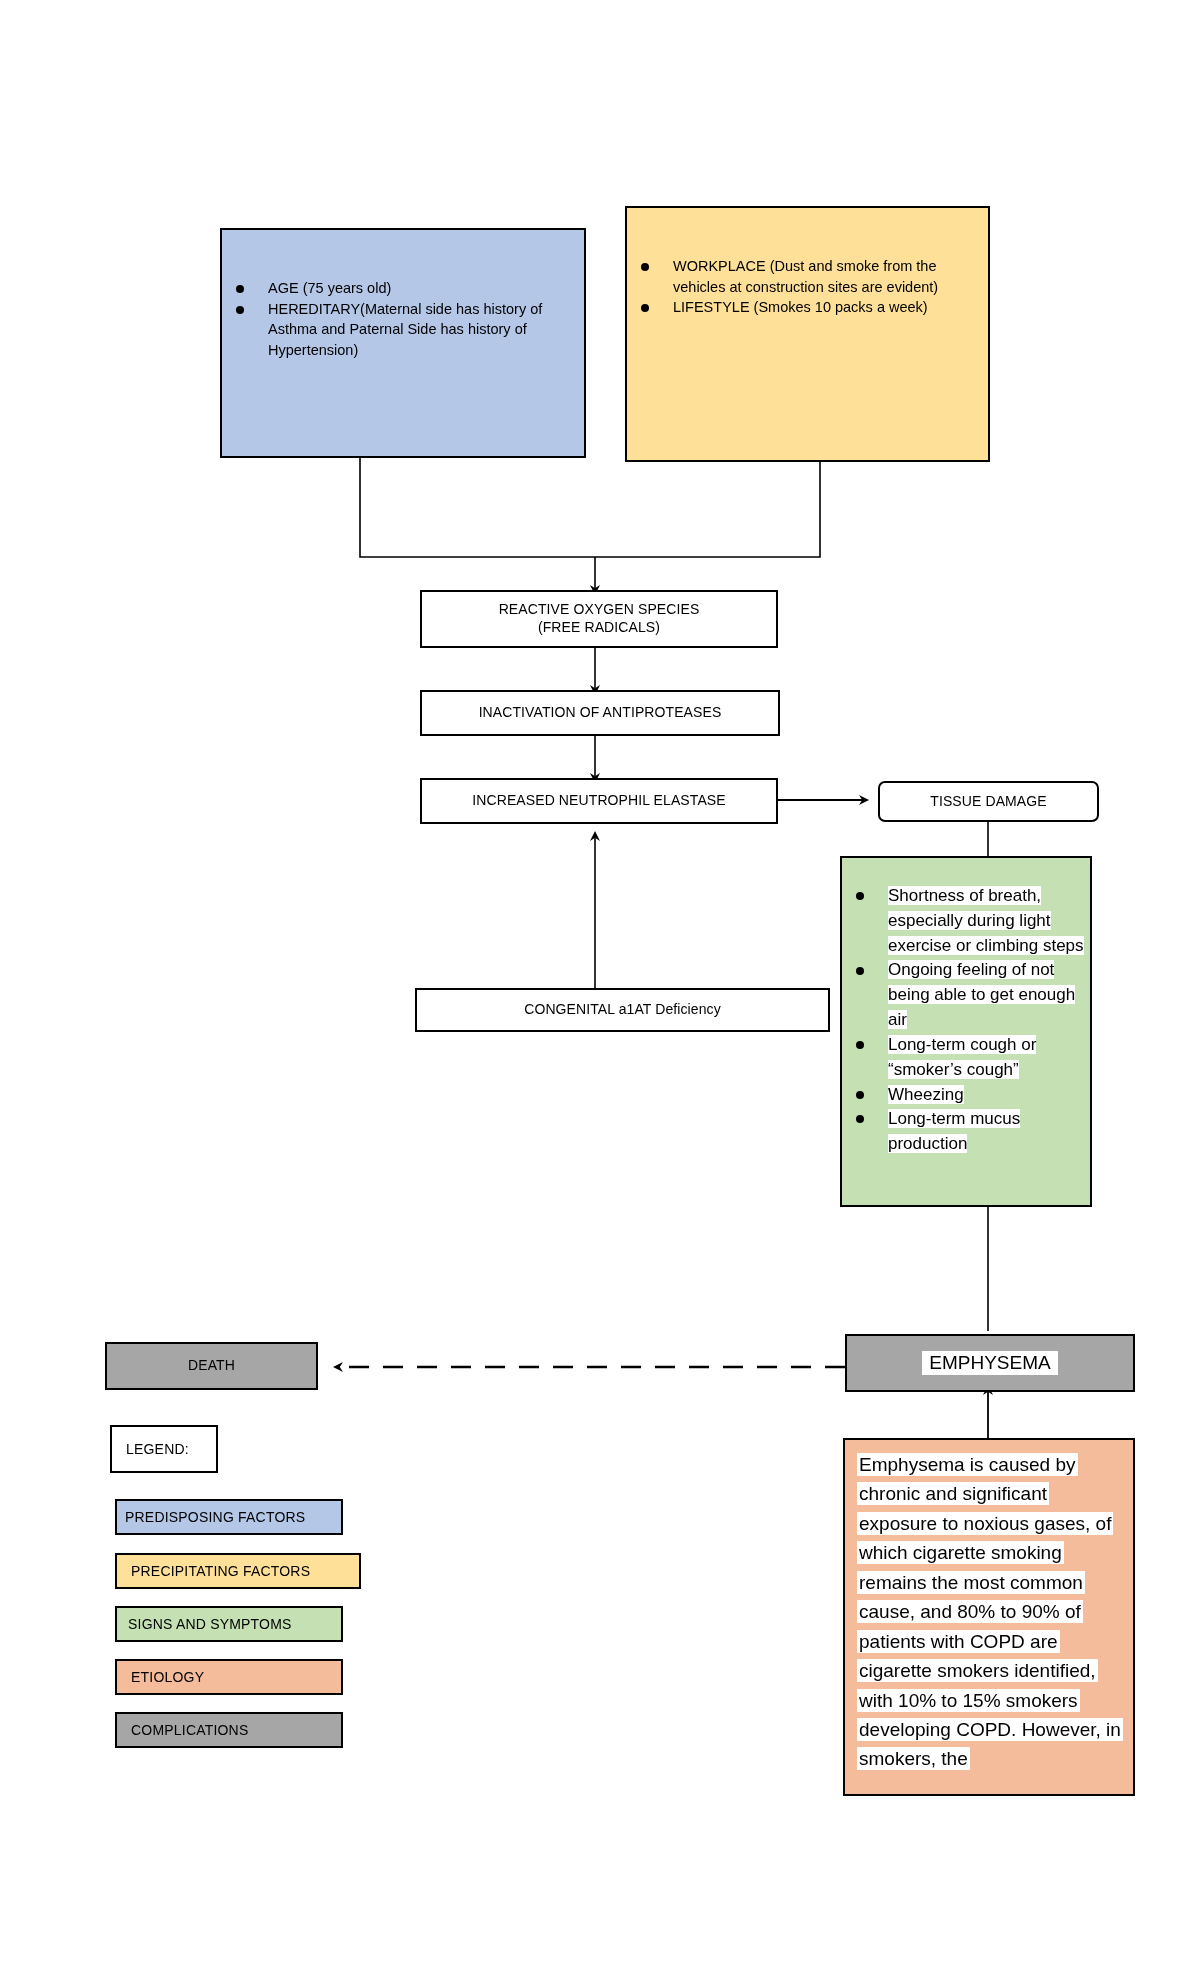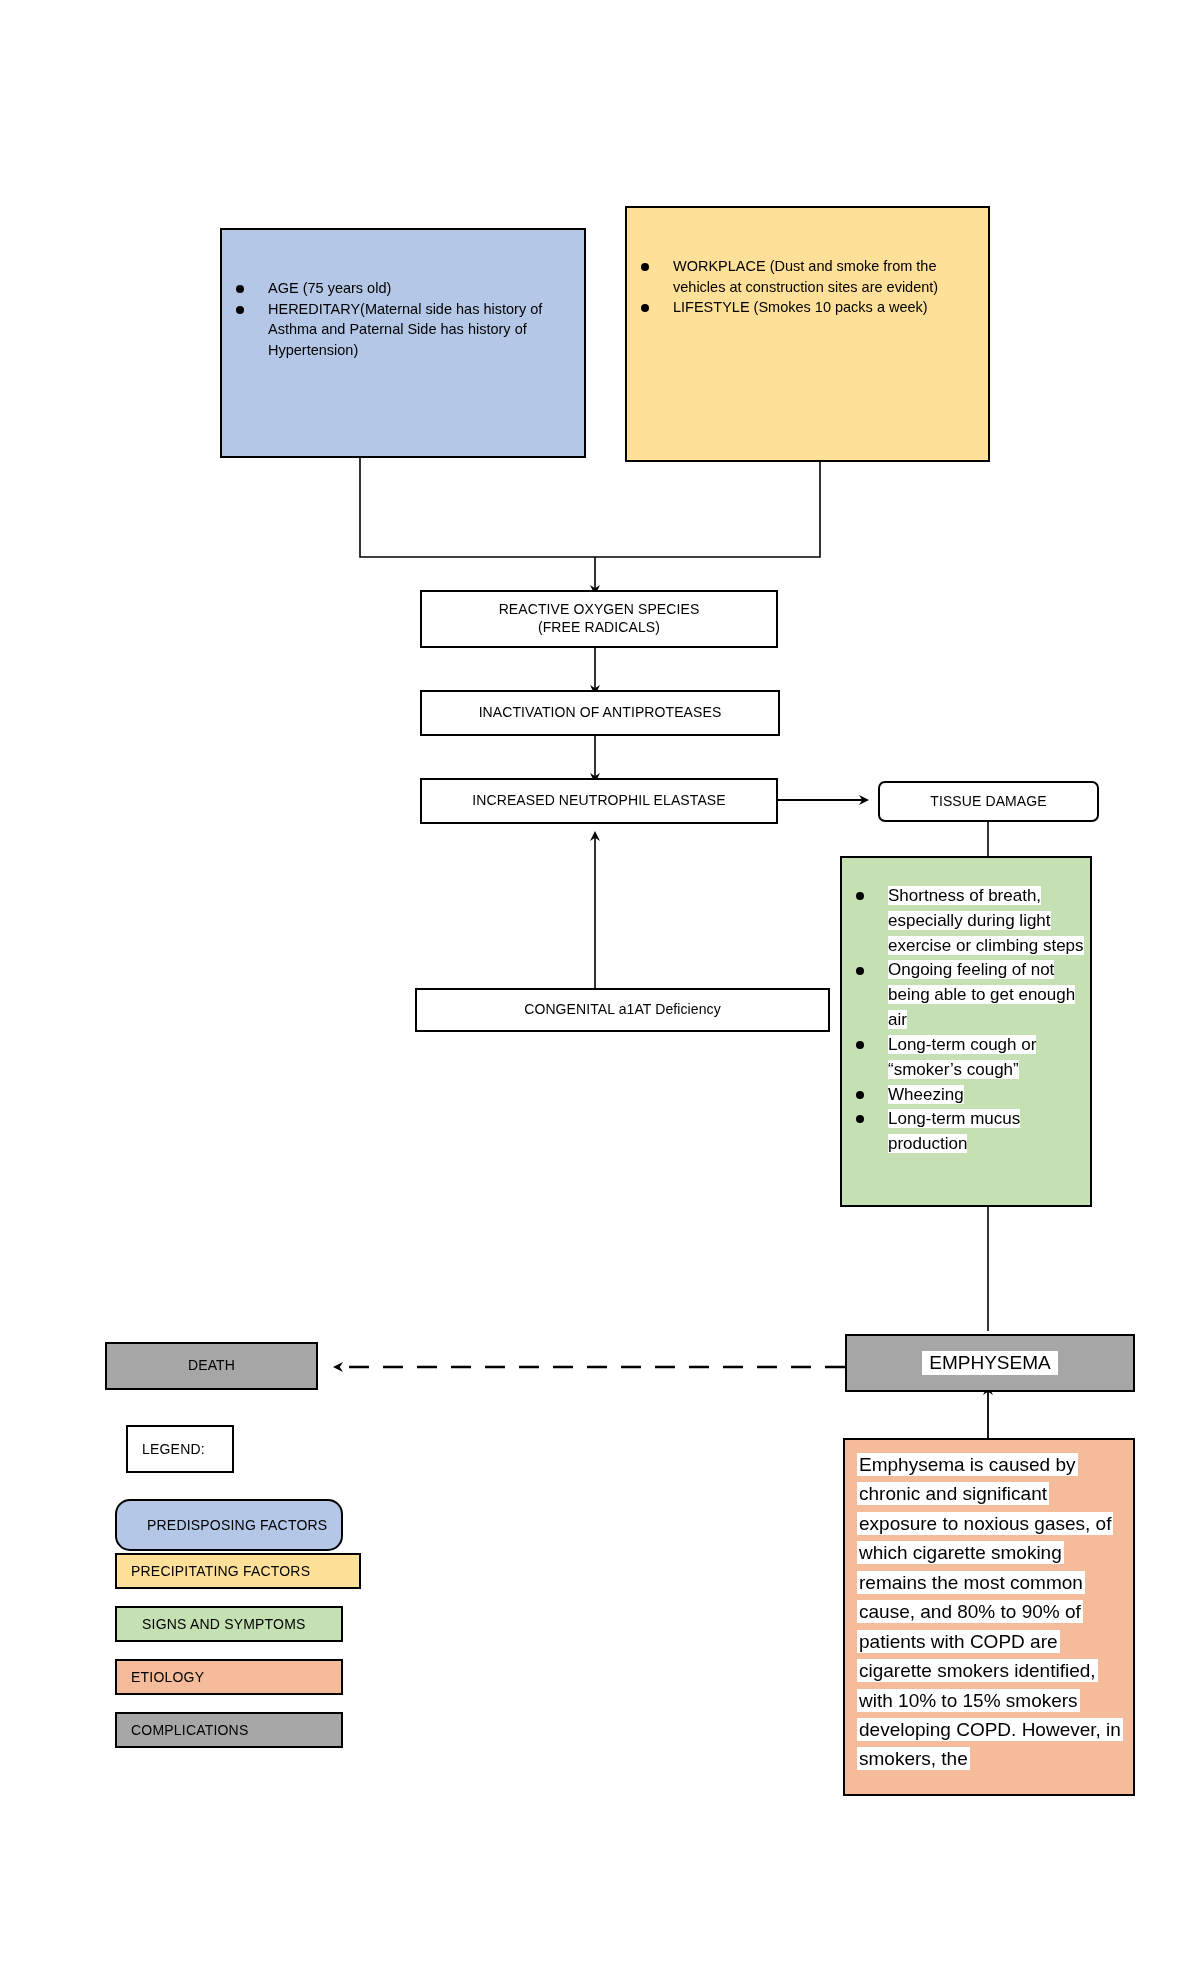--- a/index.html
+++ b/index.html
@@ -135,36 +135,36 @@
     <div class="etio" style="padding:10px 12px 0 12px;">
       <span class="hl" style="padding:1px 2px;">Emphysema is caused by chronic and significant exposure to noxious gases, of which cigarette smoking remains the most common cause, and 80% to 90% of patients with COPD are cigarette smokers identified, with 10% to 15% smokers developing COPD. However, in smokers, the</span>
     </div>
   </div>
 
   <div class="box grey ctr" style="left:105px;top:1342px;width:213px;height:48px;">
     <div class="flowlabel">DEATH</div>
   </div>
 
   <div class="box plain" style="left:110px;top:1425px;width:108px;height:48px;
-              display:flex;align-items:center;padding-left:14px;margin-left:16px;">
+              display:flex;align-items:center;padding-left:14px;">
     <span class="legtxt">LEGEND:</span>
   </div>
 
-  <div class="box blue" style="left:115px;top:1499px;width:228px;height:52px;
-              display:flex;align-items:center;padding-left:30px;border-radius:15px;">
+  <div class="box blue" style="left:115px;top:1499px;width:228px;height:36px;
+              display:flex;align-items:center;padding-left:8px;">
     <span class="legtxt">PREDISPOSING FACTORS</span>
   </div>
 
   <div class="box yellow" style="left:115px;top:1553px;width:246px;height:36px;
               display:flex;align-items:center;padding-left:14px;">
     <span class="legtxt">PRECIPITATING FACTORS</span>
   </div>
 
   <div class="box green" style="left:115px;top:1606px;width:228px;height:36px;
-              display:flex;align-items:center;padding-left:25px;">
+              display:flex;align-items:center;padding-left:11px;">
     <span class="legtxt">SIGNS AND SYMPTOMS</span>
   </div>
 
   <div class="box orange" style="left:115px;top:1659px;width:228px;height:36px;
               display:flex;align-items:center;padding-left:14px;">
     <span class="legtxt">ETIOLOGY</span>
   </div>
 
   <div class="box grey" style="left:115px;top:1712px;width:228px;height:36px;
               display:flex;align-items:center;padding-left:14px;">

